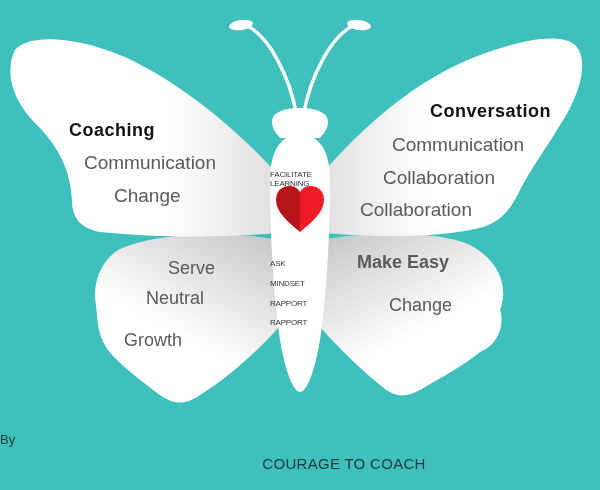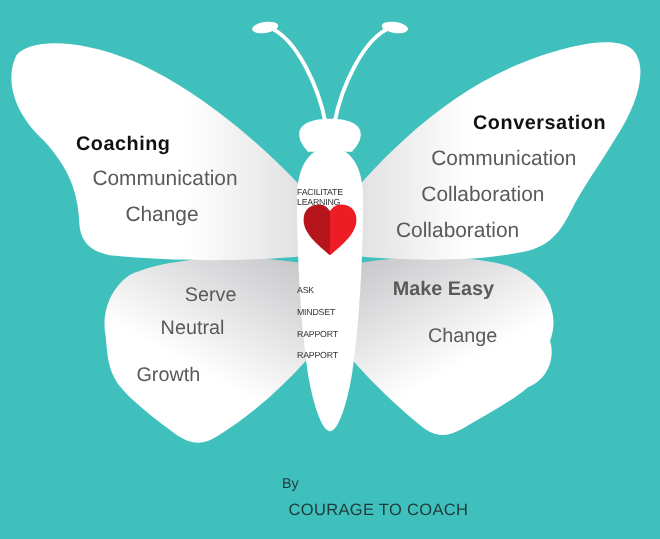--- a/index.html
+++ b/index.html
@@ -75,14 +75,14 @@
 
 <div class="t small" style="left:270px; width:60px; top:154px; line-height:9px;">
   <div>FACILITATE</div>
   <div>LEARNING</div>
 </div>
 <div class="t small" style="left:270px; width:60px; top:243px;">ASK</div>
 <div class="t small" style="left:270px; width:60px; top:263px;">MINDSET</div>
 <div class="t small" style="left:270px; width:60px; top:283px;">RAPPORT</div>
 <div class="t small" style="left:270px; width:60px; top:302px;">RAPPORT</div>
 
-<div class="t by" style="left:0; width:528px; text-align:center; top:432px;">By</div>
+<div class="t by" style="left:0; width:528px; text-align:left; top:432px;">By</div>
 <div class="t credit" style="left:0; width:600px; text-align:center; top:455px;">COURAGE TO COACH</div>
 
 </body></html>

